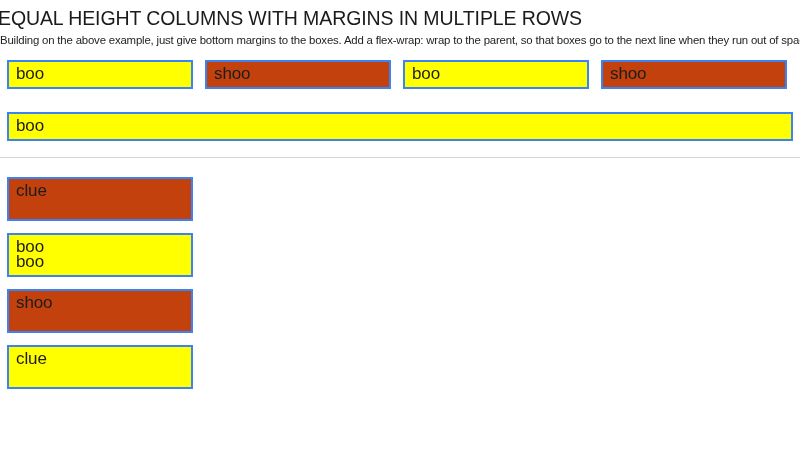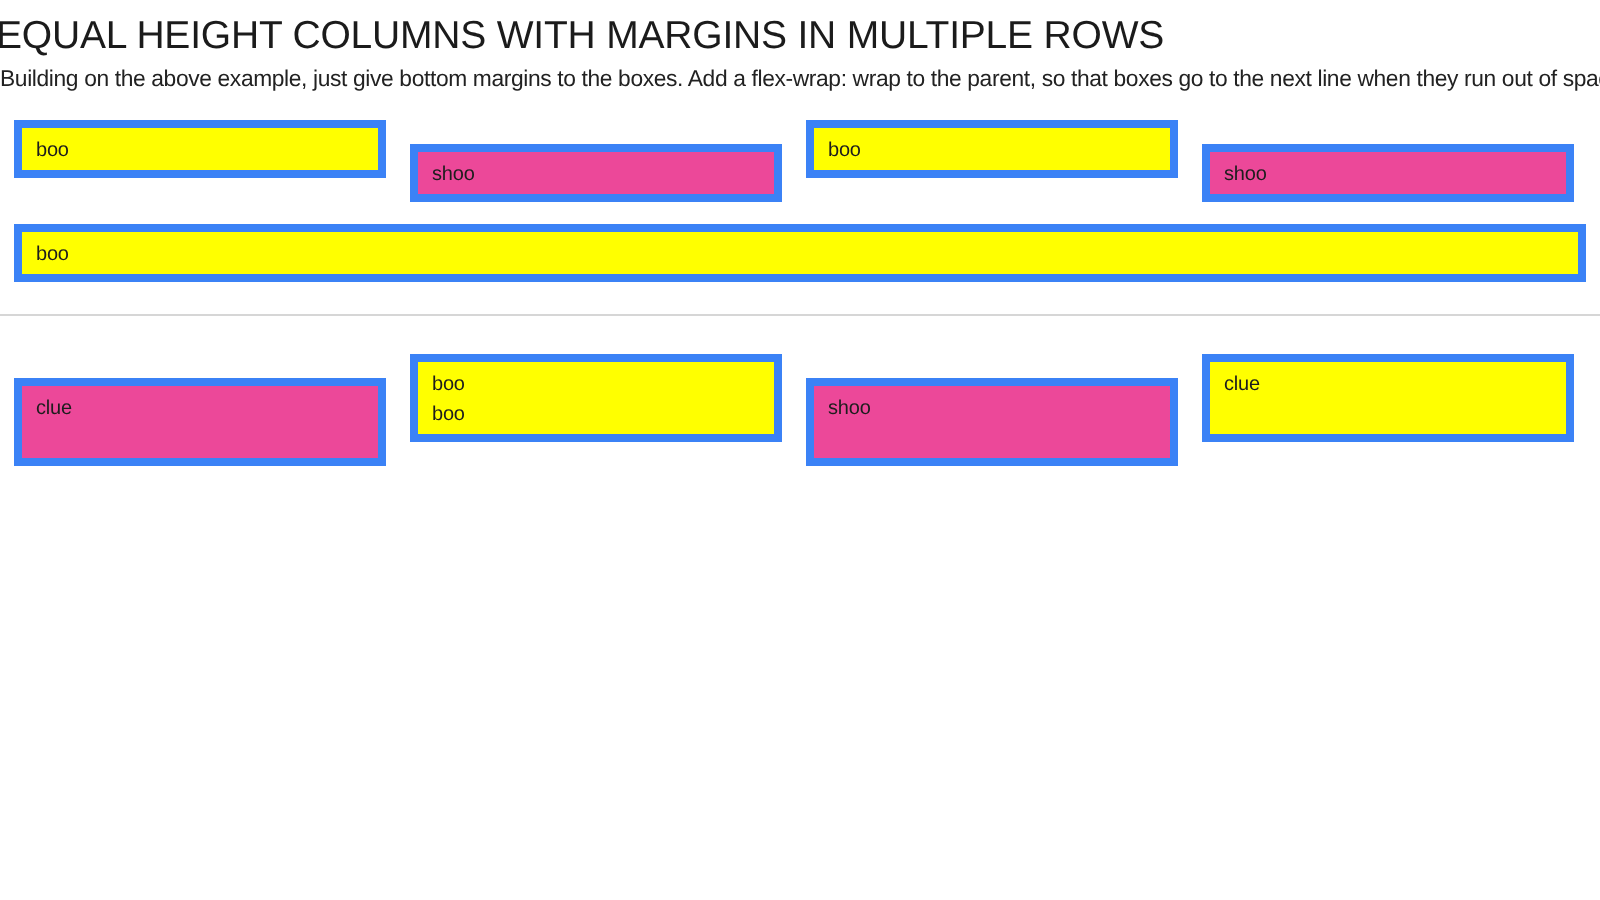--- a/index.html
+++ b/index.html
@@ -73,41 +73,42 @@
   #row-two {
     position: absolute;
     left: 0;
     top: 112px;
   }
 
   #row-three {
     position: absolute;
     left: 0;
     top: 177px;
+    flex-direction: column;
   }
 
   .box {
     box-sizing: border-box;
-    border: 4px solid #3b82f6;
+    border: 2px solid #3b82f6;
     padding: 5px 6px 3px 7px;
-    font-size: 10px;
+    font-size: 17px;
     line-height: 14.5px;
     letter-spacing: -0.1px;
     color: #1d1d1d;
     overflow: hidden;
   }
 
   .box-line {
     display: block;
     white-space: nowrap;
   }
 
   
   .box.yellow { background: #ffff00; }
-  .box.blue   { background: #ec4899; margin-top: 12px; }
+  .box.blue   { background: #c2410c; }
 
   
   #row-one .box {
     width: 186px;
     height: 29px;
     margin-right: 12px;
     margin-bottom: 12px;
   }
   #row-one .box:last-child { margin-right: 0; }
 

